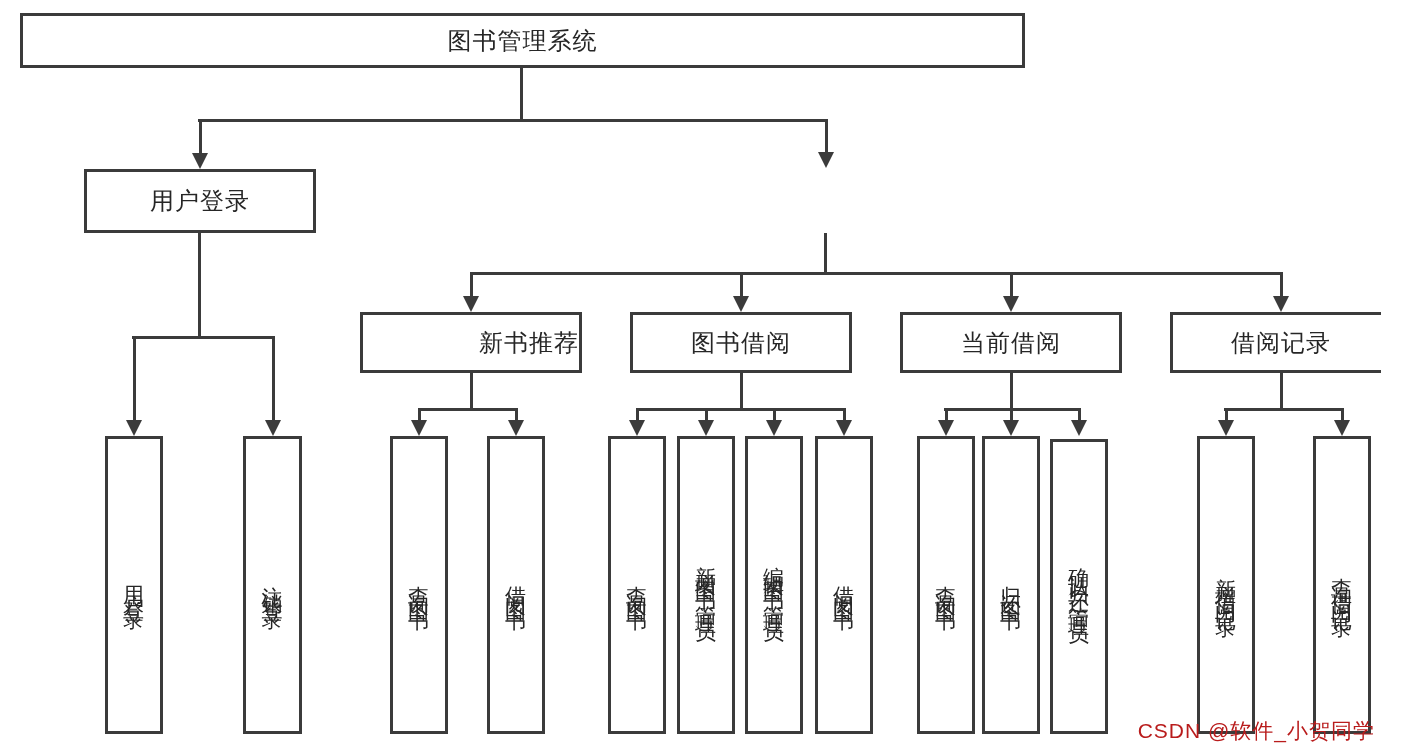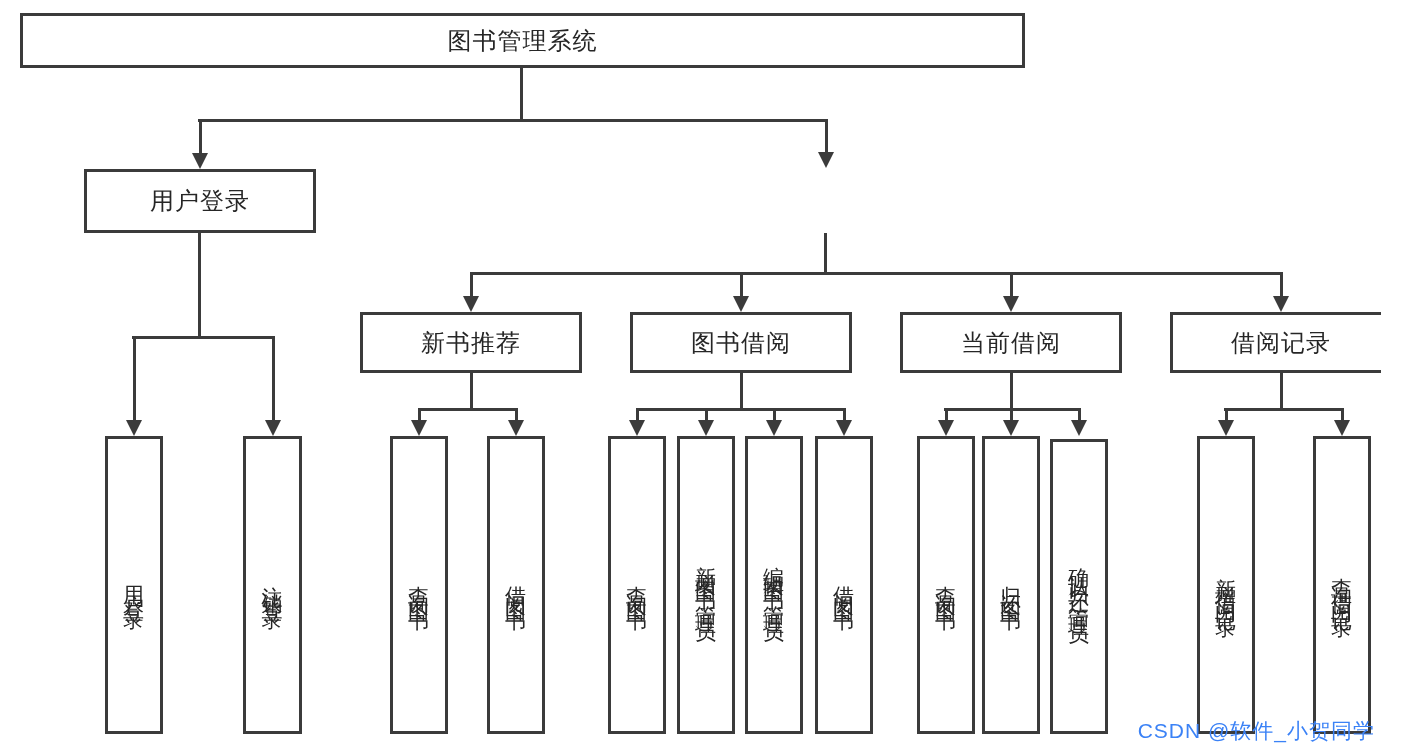--- a/index.html
+++ b/index.html
@@ -83,21 +83,21 @@
     height: 0;
     border-left: 8px solid transparent;
     border-right: 8px solid transparent;
     border-top: 16px solid #3b3b3b;
   }
   .watermark {
     position: absolute;
     right: 6px;
     top: 717px;
     font-size: 21px;
-    color: #3b82f6;
+    color: #b91c1c;
     letter-spacing: 1px;
     z-index: 5;
     white-space: nowrap;
   }
 </style>
 </head>
 <body>
 
 <div class="canvas">
 
@@ -143,21 +143,21 @@
     </div>
   <div class="arrow" style="left:1003px; top:272px; height:40px;">
       <div class="stem"></div>
       <div class="head"></div>
     </div>
   <div class="arrow" style="left:1273px; top:272px; height:40px;">
       <div class="stem"></div>
       <div class="head"></div>
     </div>
 
-  <div class="box" style="left:360px; top:312px; width:222px; height:61px;">
+  <div class="box" style="left:360px; top:312px; width:222px; height:61px;justify-content:flex-end;">
     <span>新书推荐</span>
   </div>
   <div class="box" style="left:900px; top:312px; width:222px; height:61px;">
     <span>当前借阅</span>
   </div>
   <div class="box" style="left:630px; top:312px; width:222px; height:61px;">
     <span>图书借阅</span>
   </div>
   <div class="box" style="left:1170px; top:312px; width:222px; height:61px;">
     <span>借阅记录</span>

